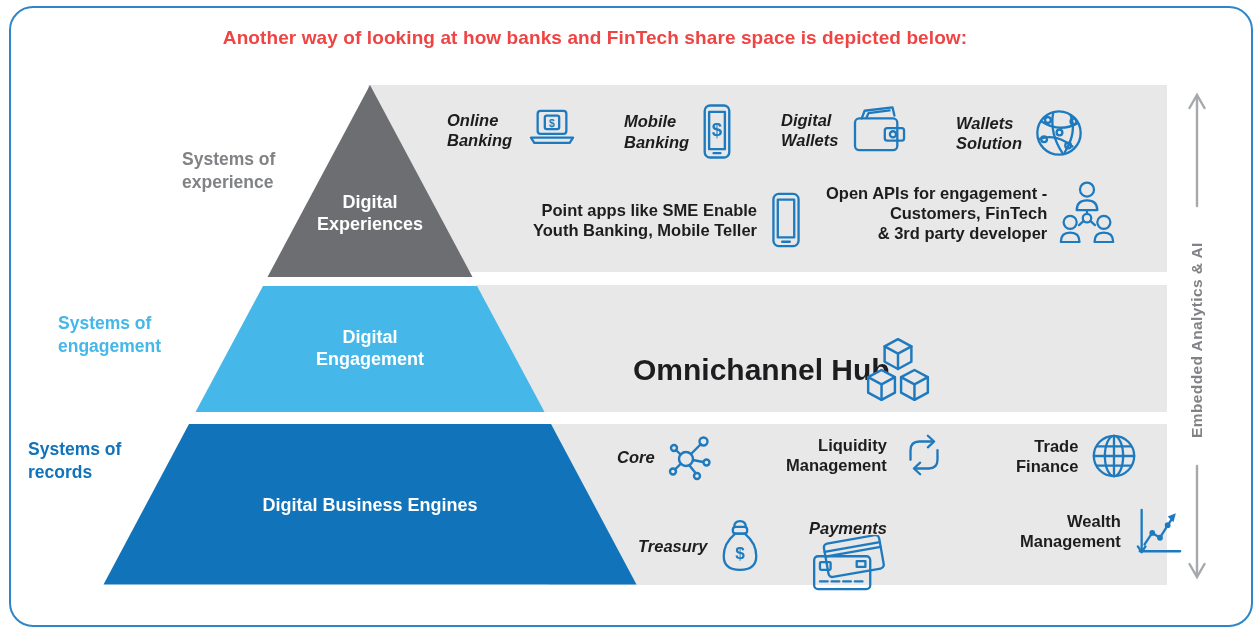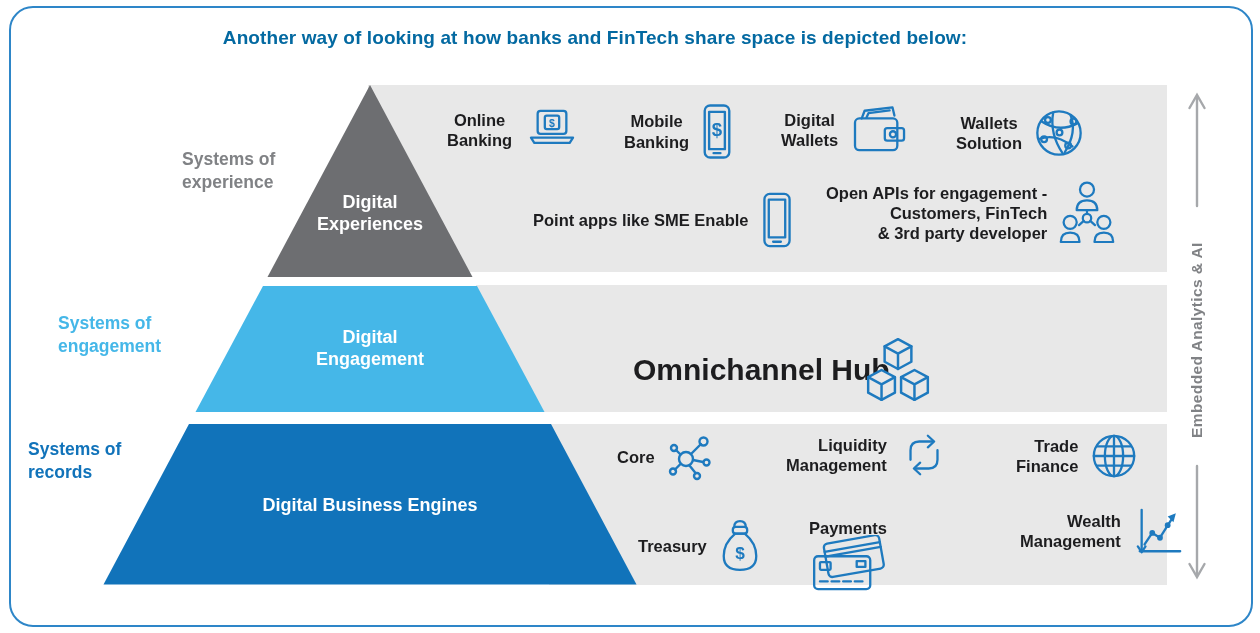--- a/index.html
+++ b/index.html
@@ -7,21 +7,21 @@
     width:1260px;height:633px;position:relative;overflow:hidden;
     background:#ffffff;font-family:"Liberation Sans",sans-serif;
     -webkit-font-smoothing:antialiased;
   }
   .card{
     position:absolute;left:9px;top:6px;width:1240px;height:617px;
     border:2px solid #2e86c8;border-radius:24px;background:#fff;
   }
   .title{
     position:absolute;left:0;right:70px;top:27px;text-align:center;
-    color:#0369a1;font-size:19px;font-weight:700;letter-spacing:.1px;
+    color:#ef4444;font-size:19px;font-weight:700;letter-spacing:.1px;
   }
   .band{position:absolute;background:#e8e8e8;}
   #band-experience{left:368px;top:85px;width:799px;height:187px;}
   #band-engagement{left:476px;top:285px;width:691px;height:127px;}
   #band-records{left:549px;top:424px;width:618px;height:161px;}
   #pyramid-svg{position:absolute;left:0;top:0;width:1260px;height:633px;pointer-events:none;}
   .tier-label{
     position:absolute;color:#ffffff;font-weight:700;font-size:18px;
     line-height:1.22;text-align:center;
   }
@@ -32,21 +32,21 @@
     position:absolute;font-weight:700;font-size:17.5px;line-height:1.3;
   }
   #side-experience{left:182px;top:148px;width:140px;color:#808285;}
   #side-engagement{left:58px;top:312px;width:165px;color:#45b7e8;}
   #side-records{left:28px;top:438px;width:140px;color:#1173ba;}
   .item{
     position:absolute;display:flex;align-items:center;gap:11px;
     color:#1d1d1f;font-weight:700;font-size:16.5px;line-height:1.22;
   }
   .item .lbl{white-space:nowrap;}
-  .lbl.r{text-align:center;}
+  .lbl.r{text-align:left;font-style:italic;}
   .lbl.c{text-align:right;}
   .omni{font-size:30px;}
   .icon{display:flex;align-items:center;justify-content:center;}
   .icon svg{display:block;}
   .icon svg *{stroke:#1e7abf;fill:none;stroke-width:2.4;stroke-linecap:round;stroke-linejoin:round;}
   .icon svg .fillshape{fill:#1e7abf;stroke:none;}
   .icon svg .cube{fill:#e8e8e8;stroke:#1e7abf;}
   .icon svg text{fill:#1e7abf;stroke:none;font-family:"Liberation Sans",sans-serif;font-weight:700;}
   .rail{position:absolute;}
   .rail svg *{stroke:#a6a8ab;fill:none;stroke-width:2.4;stroke-linecap:round;}
@@ -162,20 +162,21 @@
       <circle cx="11.5" cy="33.5" r="3"></circle>
       <circle cx="36.5" cy="40" r="3"></circle>
       <circle cx="27.5" cy="26.5" r="3"></circle>
     </svg>
   </span>
 </div>
 
 <div class="item" style="left:497px;top:191px;margin-left:36px;">
   <div class="lbl c">
     <div>Point apps like SME Enable</div>
+    <div>Youth Banking, Mobile Teller</div>
   </div>
   <span class="icon">
     <svg width="36" height="58" viewBox="0 0 36 60">
       <rect x="5" y="3" width="26" height="54" rx="5.5"></rect>
       <rect x="9.5" y="9" width="17" height="39"></rect>
       <line x1="14" y1="52.5" x2="22" y2="52.5"></line>
     </svg>
   </span>
 </div>
 

